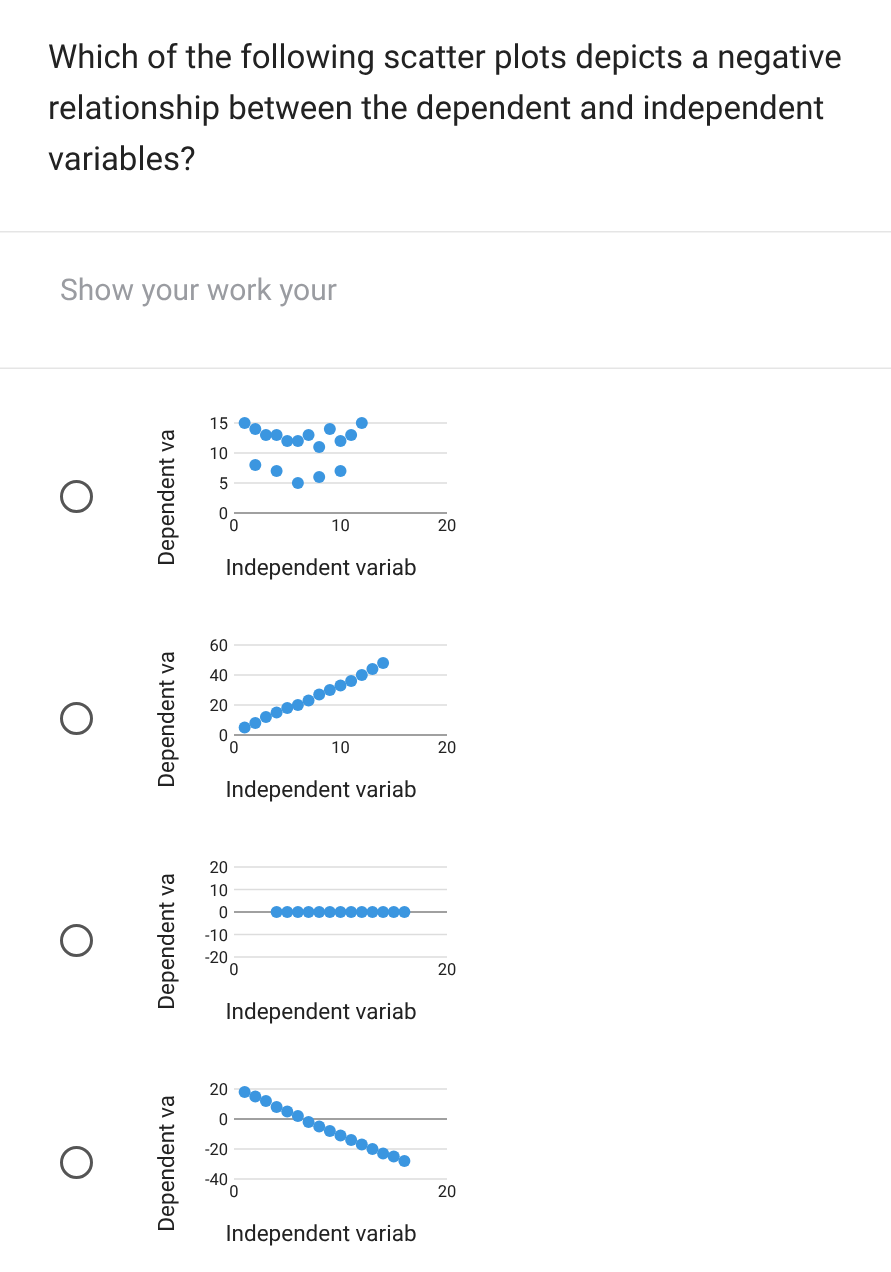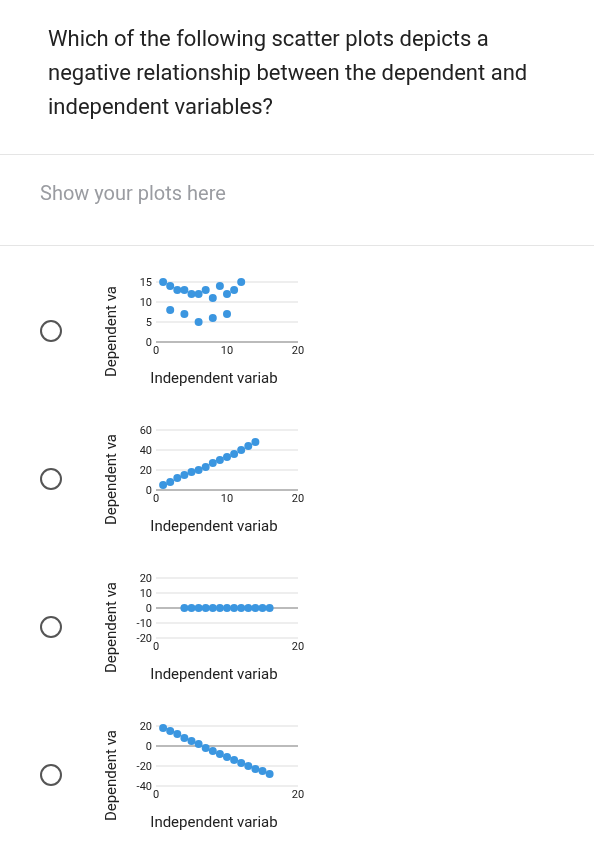--- a/index.html
+++ b/index.html
@@ -5,21 +5,21 @@
   * { box-sizing: border-box; }
   body {
     margin: 0;
     font-family: -apple-system, BlinkMacSystemFont, "Segoe UI", Roboto, Arial, sans-serif;
     color: #222;
     width: 594px;
     height: 848px;
     background: #fff;
   }
   .question {
-    padding: 22px 30px 30px 48px;
+    padding: 22px 30px 30px 32px;
     font-size: 22px;
     line-height: 1.55;
     color: #222;
   }
   .divider {
     border-top: 1px solid #e5e5e5;
   }
   .show-work {
     padding: 26px 30px 40px 40px;
     font-size: 20px;
@@ -72,21 +72,21 @@
     font-size: 15px;
     color: #222;
     margin-top: 13px;
   }
 </style>
 </head>
 <body>
 
 <div class="question">Which of the following scatter plots depicts a negative relationship between the dependent and independent variables?</div>
 <div class="divider"></div>
-<div class="show-work">Show your plots here</div>
+<div class="show-work">Show your work your</div>
 <div class="divider"></div>
 
 <div class="options">
 
   <div class="option">
     <div class="radio"></div>
     <div class="chart-wrap">
       <div class="ylabel">Dependent va</div>
       <div class="plot-col">
         <svg class="plot" id="plot0" width="180" height="80">

